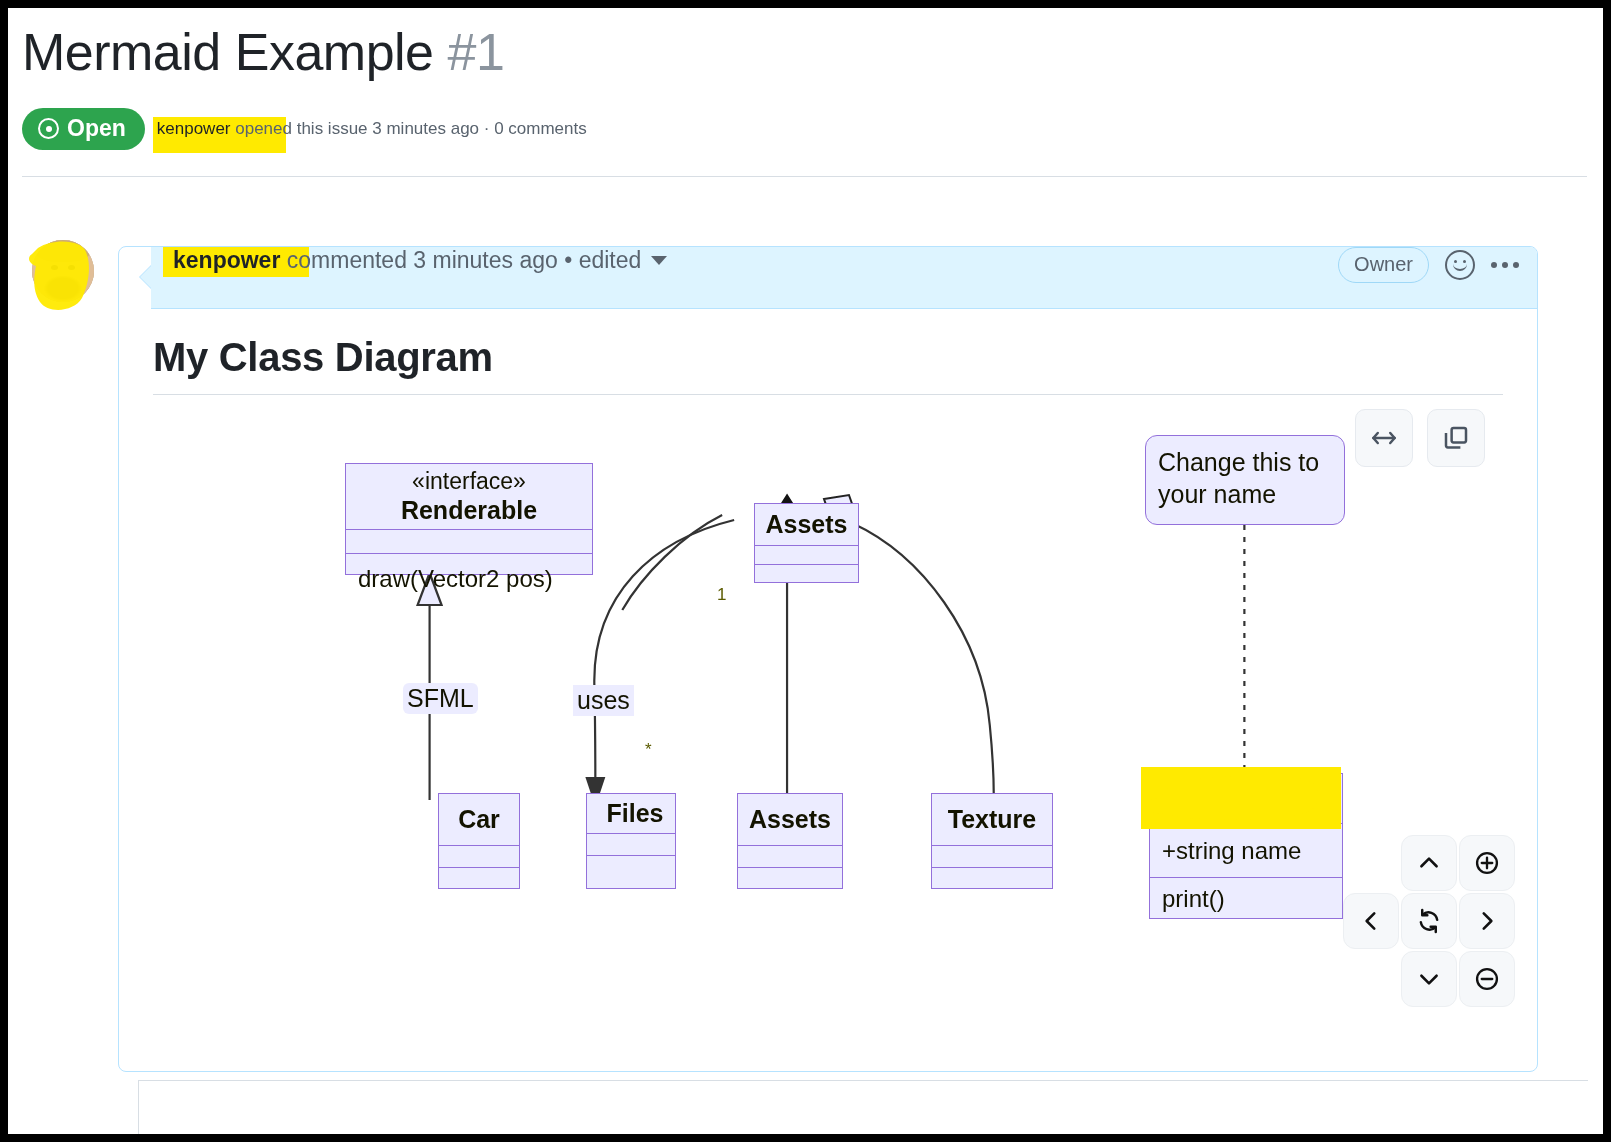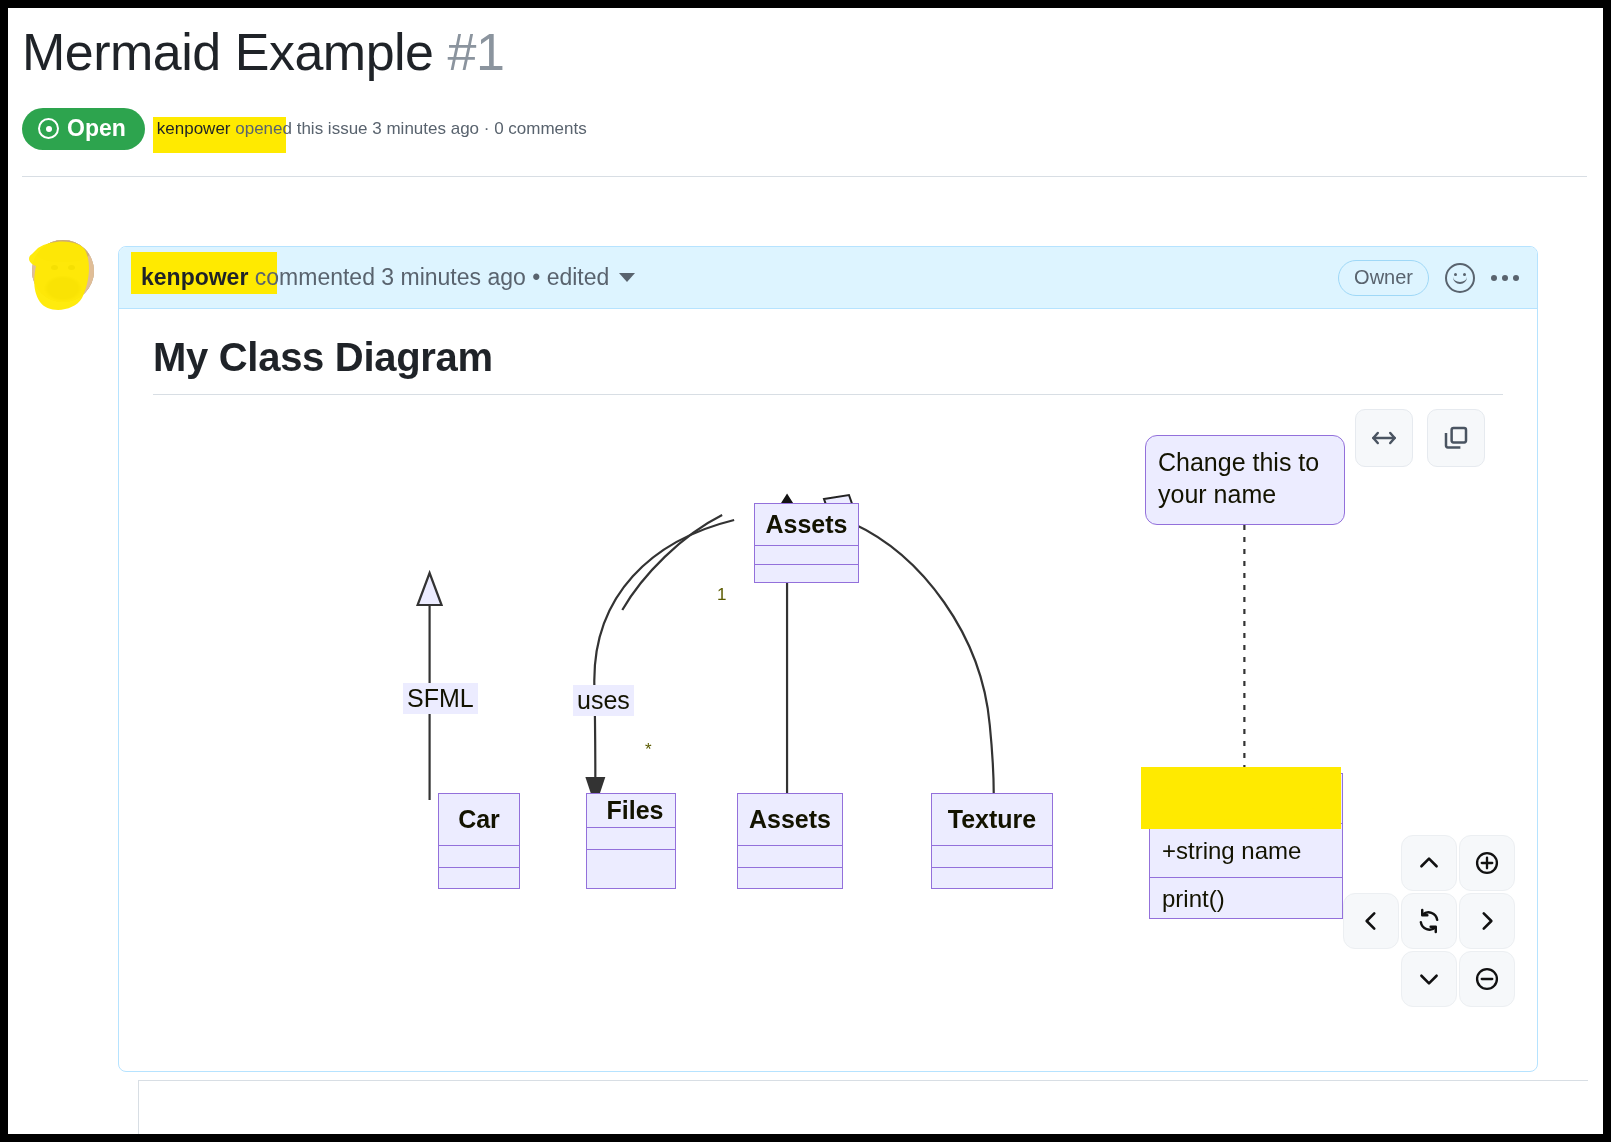--- a/index.html
+++ b/index.html
@@ -98,22 +98,23 @@
   
   .comment-box {
     position:absolute; left:110px; top:238px;
     width:1420px; height:826px;
     border:1px solid #b6e3ff; border-radius:8px;
     background:#ffffff; overflow:hidden;
   }
   .comment-header {
     position:relative; height:62px;
     background:#ddf4ff; border-bottom:1px solid #b6e3ff;
-    display:flex; align-items:center;
+    display:flex; align-items:flex-start;
     padding:0 18px 0 22px;
+    margin-left:32px;
   }
   .comment-header .left {
     font-size:23px; color:#59636e; position:relative; white-space:nowrap;
   }
   .comment-header .left .author { color:#1f2328; font-weight:600; }
   .comment-header .left .txt { position:relative; z-index:1; }
   .caret-tip {
     position:absolute; left:-11px; top:19px;
     width:0; height:0;
     border-top:11px solid transparent;
@@ -331,35 +332,43 @@
           <polygon points="635,100 621,122 635,146 649,122" fill="#131313" stroke="#131313" stroke-width="1.5"></polygon>
 
           <path d="M700,128 C770,160 830,240 838,330 C842,370 842,390 842,400" fill="none" stroke="#333" stroke-width="2.2"></path>
           <polygon points="672,104 697,100 704,120 679,124" fill="#ECECFF" stroke="#222" stroke-width="2"></polygon>
 
           <path d="M570,120 C530,140 490,180 470,215" fill="none" stroke="#333" stroke-width="2.2"></path>
 
           <line x1="1093" y1="130" x2="1093" y2="378" stroke="#333" stroke-width="2.2" stroke-dasharray="5,7"></line>
         </svg>
 
+        <div class="uml" style="left:192px; top:68px; width:248px; height:112px;">
+          <div class="row" style="height:66px; flex-direction:column; justify-content:center; gap:1px;">
+            <div class="ital">«interface»</div>
+            <div class="title">Renderable</div>
+          </div>
+          <div class="row empty" style="height:24px;"></div>
+          <div class="row memb" style="height:49px;">draw(Vector2 pos)</div>
+        </div>
 
         <div class="uml" style="left:601px; top:108px; width:105px; height:80px;">
           <div class="row title" style="height:42px;">Assets</div>
           <div class="row empty" style="height:19px;"></div>
           <div class="row empty" style="height:17px;"></div>
         </div>
 
         <div class="uml" style="left:285px; top:398px; width:82px; height:96px;">
           <div class="row title" style="height:52px;">Car</div>
           <div class="row empty" style="height:22px;"></div>
           <div class="row empty" style="height:20px;"></div>
         </div>
 
         <div class="uml" style="left:433px; top:398px; width:90px; height:96px;">
-          <div class="row title" style="height:34px;padding-left:8px;">Files</div>
+          <div class="row title" style="height:40px;padding-left:8px;">Files</div>
           <div class="row empty" style="height:22px;"></div>
           <div class="row empty" style="height:20px;"></div>
         </div>
 
         <div class="uml" style="left:584px; top:398px; width:106px; height:96px;">
           <div class="row title" style="height:52px;">Assets</div>
           <div class="row empty" style="height:22px;"></div>
           <div class="row empty" style="height:20px;"></div>
         </div>
 
@@ -373,21 +382,21 @@
           <div class="row title" style="height:50px;">KenPower</div>
           <div class="row memb" style="height:54px;">+string name</div>
           <div class="row memb" style="height:42px;">print()</div>
         </div>
         <svg class="diag-hl" style="left:988px; top:372px; width:200px; height:62px;" viewBox="0 0 200 62">
           <path d="M20,30 C26,12 60,8 140,10 C176,11 180,20 176,36 C172,52 120,54 70,52 C44,51 30,50 24,46 C12,48 4,44 6,38 C8,33 14,31 20,30 Z" fill="#ffea00"></path>
         </svg>
 
         <div class="note-box" style="left:992px; top:40px; width:200px; height:90px;border-radius:12px;">Change this to your name</div>
 
-        <div class="edge-label" style="left:250px; top:288px;">SFML</div>
+        <div class="edge-label" style="left:250px; top:288px;border-radius:6px;">SFML</div>
         <div class="edge-label" style="left:420px; top:290px;">uses</div>
         <div class="mult" style="left:564px; top:190px;">1</div>
         <div class="mult" style="left:492px; top:345px;">*</div>
 
         <div class="pan-pad">
           <div class="pp up">
             <svg width="26" height="26" viewBox="0 0 24 24" fill="none" stroke="#111" stroke-width="2.4" stroke-linecap="round" stroke-linejoin="round">
                 <polyline points="5,15 12,8 19,15"></polyline>
               </svg>
           </div>

